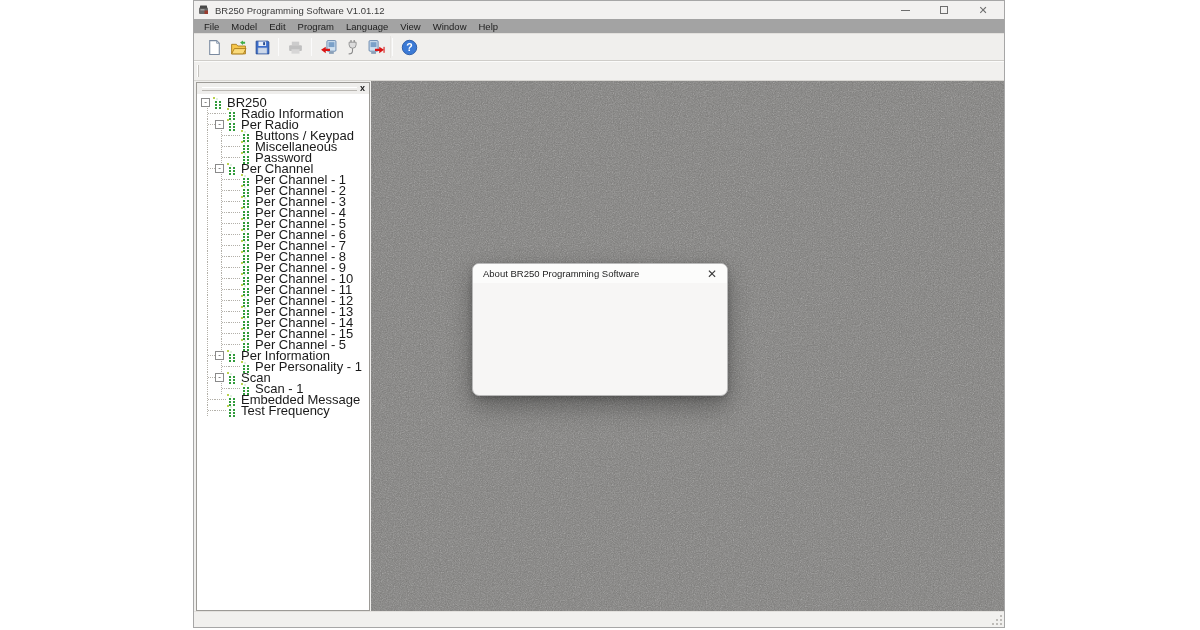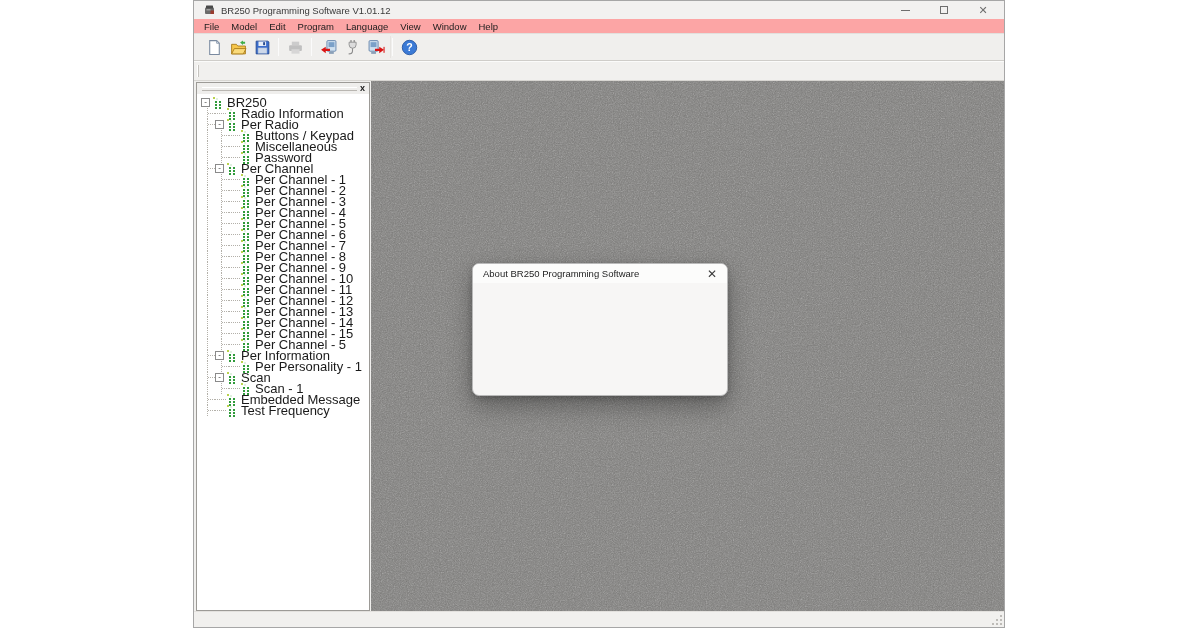--- a/index.html
+++ b/index.html
@@ -4,31 +4,31 @@
 <style>
   * { margin:0; padding:0; box-sizing:border-box; }
   html,body { width:1200px; height:630px; background:#ffffff; overflow:hidden;
     font-family:"Liberation Sans", sans-serif; }
 
   
   .app { position:absolute; left:193px; top:0; width:812px; height:628px;
     border:1px solid #a6a6a6; background:#f0efed; display:flex; flex-direction:column; }
 
   .titlebar { height:18px; background:#f2f1f0; display:flex; align-items:center;
-    padding-left:10px; flex:none; }
+    padding-left:4px; flex:none; }
   .titlebar .ticon-app { width:12px; height:12px; margin-right:5px; flex:none; }
   .titlebar .ttext { font-size:9.5px; color:#3a3a3a; flex:1 1 auto; white-space:nowrap; }
   .winbtns { display:flex; align-items:center; gap:29px; padding-right:16px; }
   .wb { width:10px; height:10px; display:flex; align-items:center; justify-content:center;
     cursor:default; }
   .wb-min i { display:block; width:9px; height:1px; background:#6e6e6e; }
   .wb-max i { display:block; width:8px; height:8px; border:1px solid #6e6e6e; }
   .wb-close { font-size:11px; color:#6e6e6e; line-height:10px; }
 
-  .menubar { height:15px; background:#fca5a5; display:flex; align-items:center;
+  .menubar { height:15px; background:#a3a3a3; display:flex; align-items:center;
     padding-left:4px; border-bottom:1px solid #e2e0dd; flex:none; }
   .menubar span { font-size:9.5px; color:#1c1c1c; padding:0 6px; cursor:default; }
 
   .toolbar { height:27px; background:#f0efed; border-bottom:1px solid #cfcdc9;
     display:flex; align-items:center; padding-left:8px; flex:none; position:relative; }
   .tb-btn { width:22px; height:22px; display:flex; align-items:center; justify-content:center;
     border:1px solid transparent; margin:0 1px; }
   .tb-btn svg { width:17px; height:17px; }
   .tb-btn.disabled { filter:grayscale(1) opacity(.85); }
   .tb-sep { width:1px; height:18px; background:#c9c7c3; border-right:1px solid #fbfbfb;

